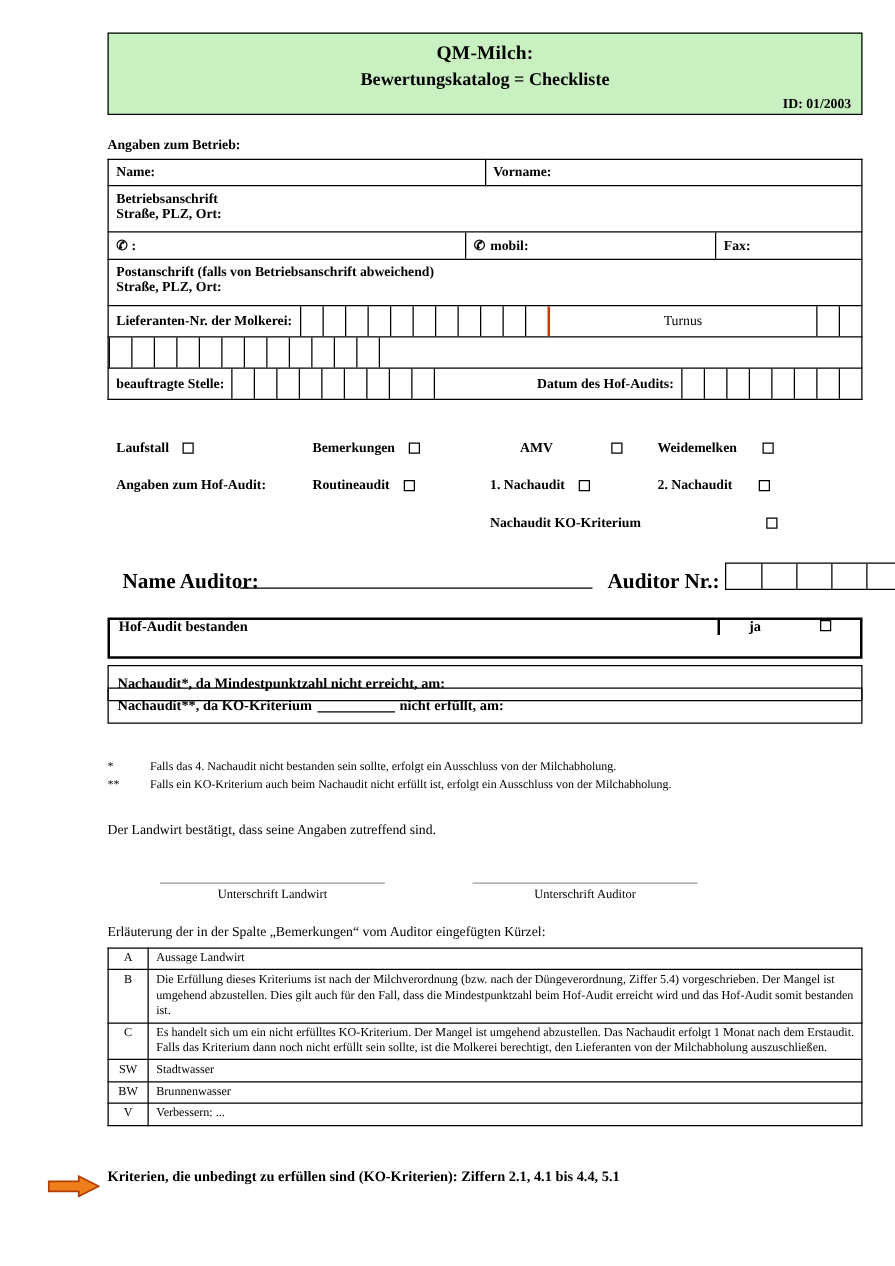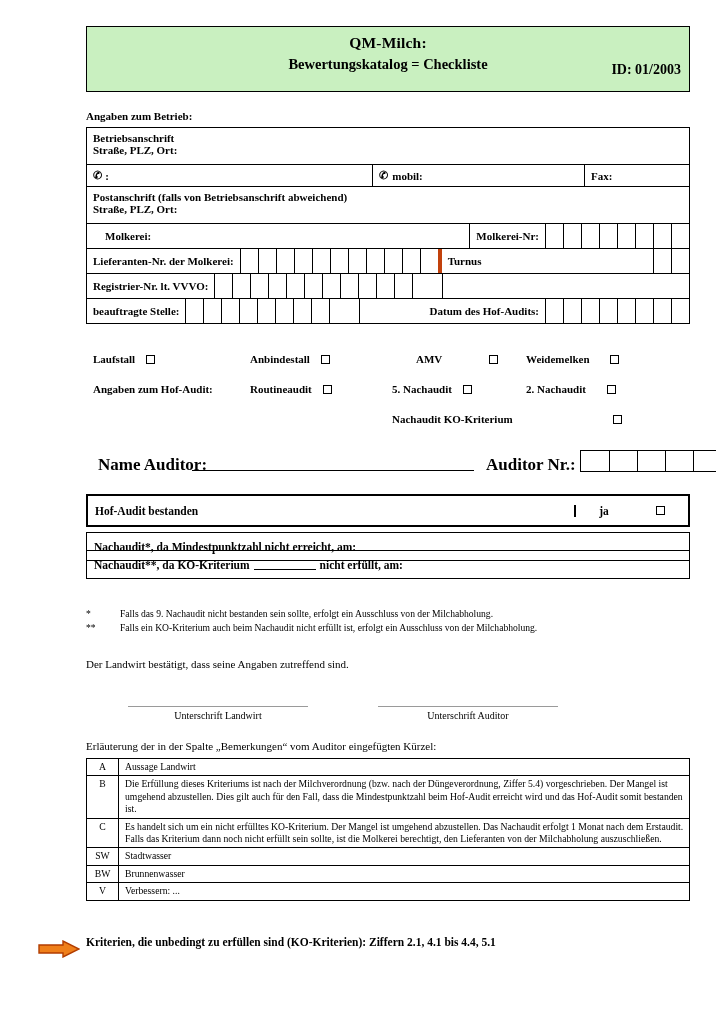--- a/index.html
+++ b/index.html
@@ -31,23 +31,23 @@
     letter-spacing: .2px;
     margin-top: 7px;
   }
   .banner-sub {
     font-weight: bold;
     font-size: 14.5px;
     margin-top: 4px;
   }
   .banner-id {
     position: absolute;
-    right: 8px; bottom: 13px;
-    font-weight: bold;
-    font-size: 14px;
+    right: 8px; bottom: 2px;
+    font-weight: bold;
+    font-size: 11px;
   }
 
   
   .section-label {
     position: absolute;
     font-weight: bold;
     font-size: 11px;
   }
 
   
@@ -69,33 +69,33 @@
   .lbl { white-space: nowrap; }
   .boxcell { padding: 0 !important; }
 
   .boxrow { display: flex; align-items: stretch; width: 100%; height: 100%; }
   .boxrow .lab {
     display: flex; align-items: center;
     padding: 0 6px;
     font-weight: bold;
     white-space: nowrap;
   }
-  .boxrow .flex { flex: 1 1 auto; margin-left: 12px; }
+  .boxrow .flex { flex: 1 1 auto; }
   .bx {
     width: 18px;
     border-left: 1px solid #000;
     flex: 0 0 auto;
   }
   .bx-grp { display: flex; flex: 0 0 auto; }
   .rule-l { border-left: 1px solid #000; }
   .turnus {
-    display: flex; align-items: center; justify-content: flex-start;
+    display: flex; align-items: center; justify-content: center;
     padding: 0 6px;
-    font-weight: bold; white-space: nowrap;
-    border-left: 4px solid #c2410c;
+    font-weight: normal; white-space: nowrap;
+    border-left: 2px solid #c2410c;
     flex: 1 1 auto;
   }
 
   
   .cbox {
     display: inline-block;
     width: 9px; height: 9px;
     border: 1.6px solid #000;
     vertical-align: middle;
     background: #fff;
@@ -113,21 +113,21 @@
   .auditor-nr-lbl { position: absolute; left: 400px; top: 5px; }
   .auditor-nr-boxes { position: absolute; left: 494px; top: 0px; display: flex; border: 1px solid #000; height: 22px; }
   .auditor-nr-boxes .bx { width: 28px; border-left: 1px solid #000; }
   .auditor-nr-boxes .bx:first-child { border-left: none; }
 
   
   .result-main {
     position: absolute; left: 86px; top: 494px;
     width: 604px; height: 33px;
     border: 2.3px solid #000;
-    display: flex; align-items: center;
+    display: flex; align-items: flex-start;
     font-size: 11.5px; font-weight: bold;
   }
   .result-main .txt { flex: 1 1 auto; display: flex; align-items: center; padding-left: 7px; }
   .result-main .ja { width: 58px; border-left: 2.3px solid #000; display: flex; align-items: center; justify-content: center; }
   .result-main .chk { width: 56px; display: flex; align-items: center; justify-content: center; }
 
   .result-sub {
     position: absolute; left: 86px;
     width: 604px; height: 29px;
     border: 1px solid #000;
@@ -187,20 +187,28 @@
   <div class="banner">
     <div class="banner-title">QM-Milch:</div>
     <div class="banner-sub">Bewertungskatalog = Checkliste</div>
     <div class="banner-id">ID: 01/2003</div>
   </div>
 
   <div class="section-label" style="left:86px; top:110px;">Angaben zum Betrieb:</div>
 
   <table class="info-table">
     <tbody>
+        <tr>
+      <td style="width:50%;">
+        <span class="lbl">Name:</span>
+      </td>
+      <td style="width:50%;">
+        <span class="lbl">Vorname:</span>
+      </td>
+    </tr>
 
     <tr>
       <td class="tall" colspan="2">
         <div>Betriebsanschrift</div>
         <div>Straße, PLZ, Ort:</div>
       </td>
     </tr>
 
     <tr>
       <td colspan="2" class="boxcell">
@@ -220,42 +228,20 @@
       </td>
     </tr>
 
     <tr>
       <td class="tall" colspan="2">
         <div>Postanschrift (falls von Betriebsanschrift abweichend)</div>
         <div>Straße, PLZ, Ort:</div>
       </td>
     </tr>
 
-    <tr>
-      <td colspan="2" class="boxcell">
-        <div class="boxrow" style="height:24px;">
-          <div class="lab flex">
-            <span>Molkerei:</span>
-          </div>
-          <div class="lab rule-l">
-            <span>Molkerei-Nr:</span>
-          </div>
-          <div class="bx-grp">
-            <div class="bx"></div>
-            <div class="bx"></div>
-            <div class="bx"></div>
-            <div class="bx"></div>
-            <div class="bx"></div>
-            <div class="bx"></div>
-            <div class="bx"></div>
-            <div class="bx"></div>
-          </div>
-        </div>
-      </td>
-    </tr>
 
     <tr>
       <td colspan="2" class="boxcell">
         <div class="boxrow" style="height:24px;">
           <div class="lab">
             <span>Lieferanten-Nr. der Molkerei:</span>
           </div>
           <div class="bx-grp">
             <div class="bx"></div>
             <div class="bx"></div>
@@ -276,23 +262,20 @@
             <div class="bx"></div>
             <div class="bx"></div>
           </div>
         </div>
       </td>
     </tr>
 
     <tr>
       <td colspan="2" class="boxcell">
         <div class="boxrow" style="height:24px;">
-          <div class="lab">
-            <span>Registrier-Nr. lt. VVVO:</span>
-          </div>
           <div class="bx-grp">
             <div class="bx"></div>
             <div class="bx"></div>
             <div class="bx"></div>
             <div class="bx"></div>
             <div class="bx"></div>
             <div class="bx"></div>
             <div class="bx"></div>
             <div class="bx"></div>
             <div class="bx"></div>
@@ -342,21 +325,21 @@
     </table>
 
   <div class="chk-area">
 
     <div class="chk-row">
       <div class="chk-item" style="left:7px;">
         <span class="tx">Laufstall</span>
         <span class="cbox"></span>
       </div>
       <div class="chk-item" style="left:164px;">
-        <span class="tx">Anbindestall</span>
+        <span class="tx">Bemerkungen</span>
         <span class="cbox"></span>
       </div>
       <div class="chk-item" style="left:306px;margin-left:24px;">
         <span class="tx">AMV</span>
         <span class="cbox" style="margin-left:44px;"></span>
       </div>
       <div class="chk-item" style="left:440px;">
         <span class="tx">Weidemelken</span>
         <span class="cbox" style="margin-left:18px;"></span>
       </div>
@@ -364,21 +347,21 @@
 
     <div class="chk-row">
       <div class="chk-item" style="left:7px;">
         <span class="tx">Angaben zum Hof-Audit:</span>
       </div>
       <div class="chk-item" style="left:164px;">
         <span class="tx">Routineaudit</span>
         <span class="cbox"></span>
       </div>
       <div class="chk-item" style="left:306px;">
-        <span class="tx">5. Nachaudit</span>
+        <span class="tx">1. Nachaudit</span>
         <span class="cbox"></span>
       </div>
       <div class="chk-item" style="left:440px;">
         <span class="tx">2. Nachaudit</span>
         <span class="cbox" style="margin-left:18px;"></span>
       </div>
     </div>
 
     <div class="chk-row">
       <div class="chk-item" style="left:306px;">
@@ -417,21 +400,21 @@
 
   <div class="result-sub" style="top:550px;">
     <span>Nachaudit**, da KO-Kriterium</span>
     <span class="blank-ul"></span>
     <span>nicht erfüllt,  am:</span>
   </div>
 
   <div class="footnotes">
     <div class="fn">
       <div class="mark">*</div>
-      <div class="body">Falls das 9. Nachaudit nicht bestanden sein sollte, erfolgt ein Ausschluss von der Milchabholung.</div>
+      <div class="body">Falls das 4. Nachaudit nicht bestanden sein sollte, erfolgt ein Ausschluss von der Milchabholung.</div>
     </div>
     <div class="fn">
       <div class="mark">**</div>
       <div class="body">Falls ein KO-Kriterium auch beim Nachaudit nicht erfüllt ist, erfolgt ein Ausschluss von der Milchabholung.</div>
     </div>
   </div>
 
   <div class="confirm">Der Landwirt bestätigt, dass seine Angaben zutreffend sind.</div>
 
   <div class="sig sig-1">

